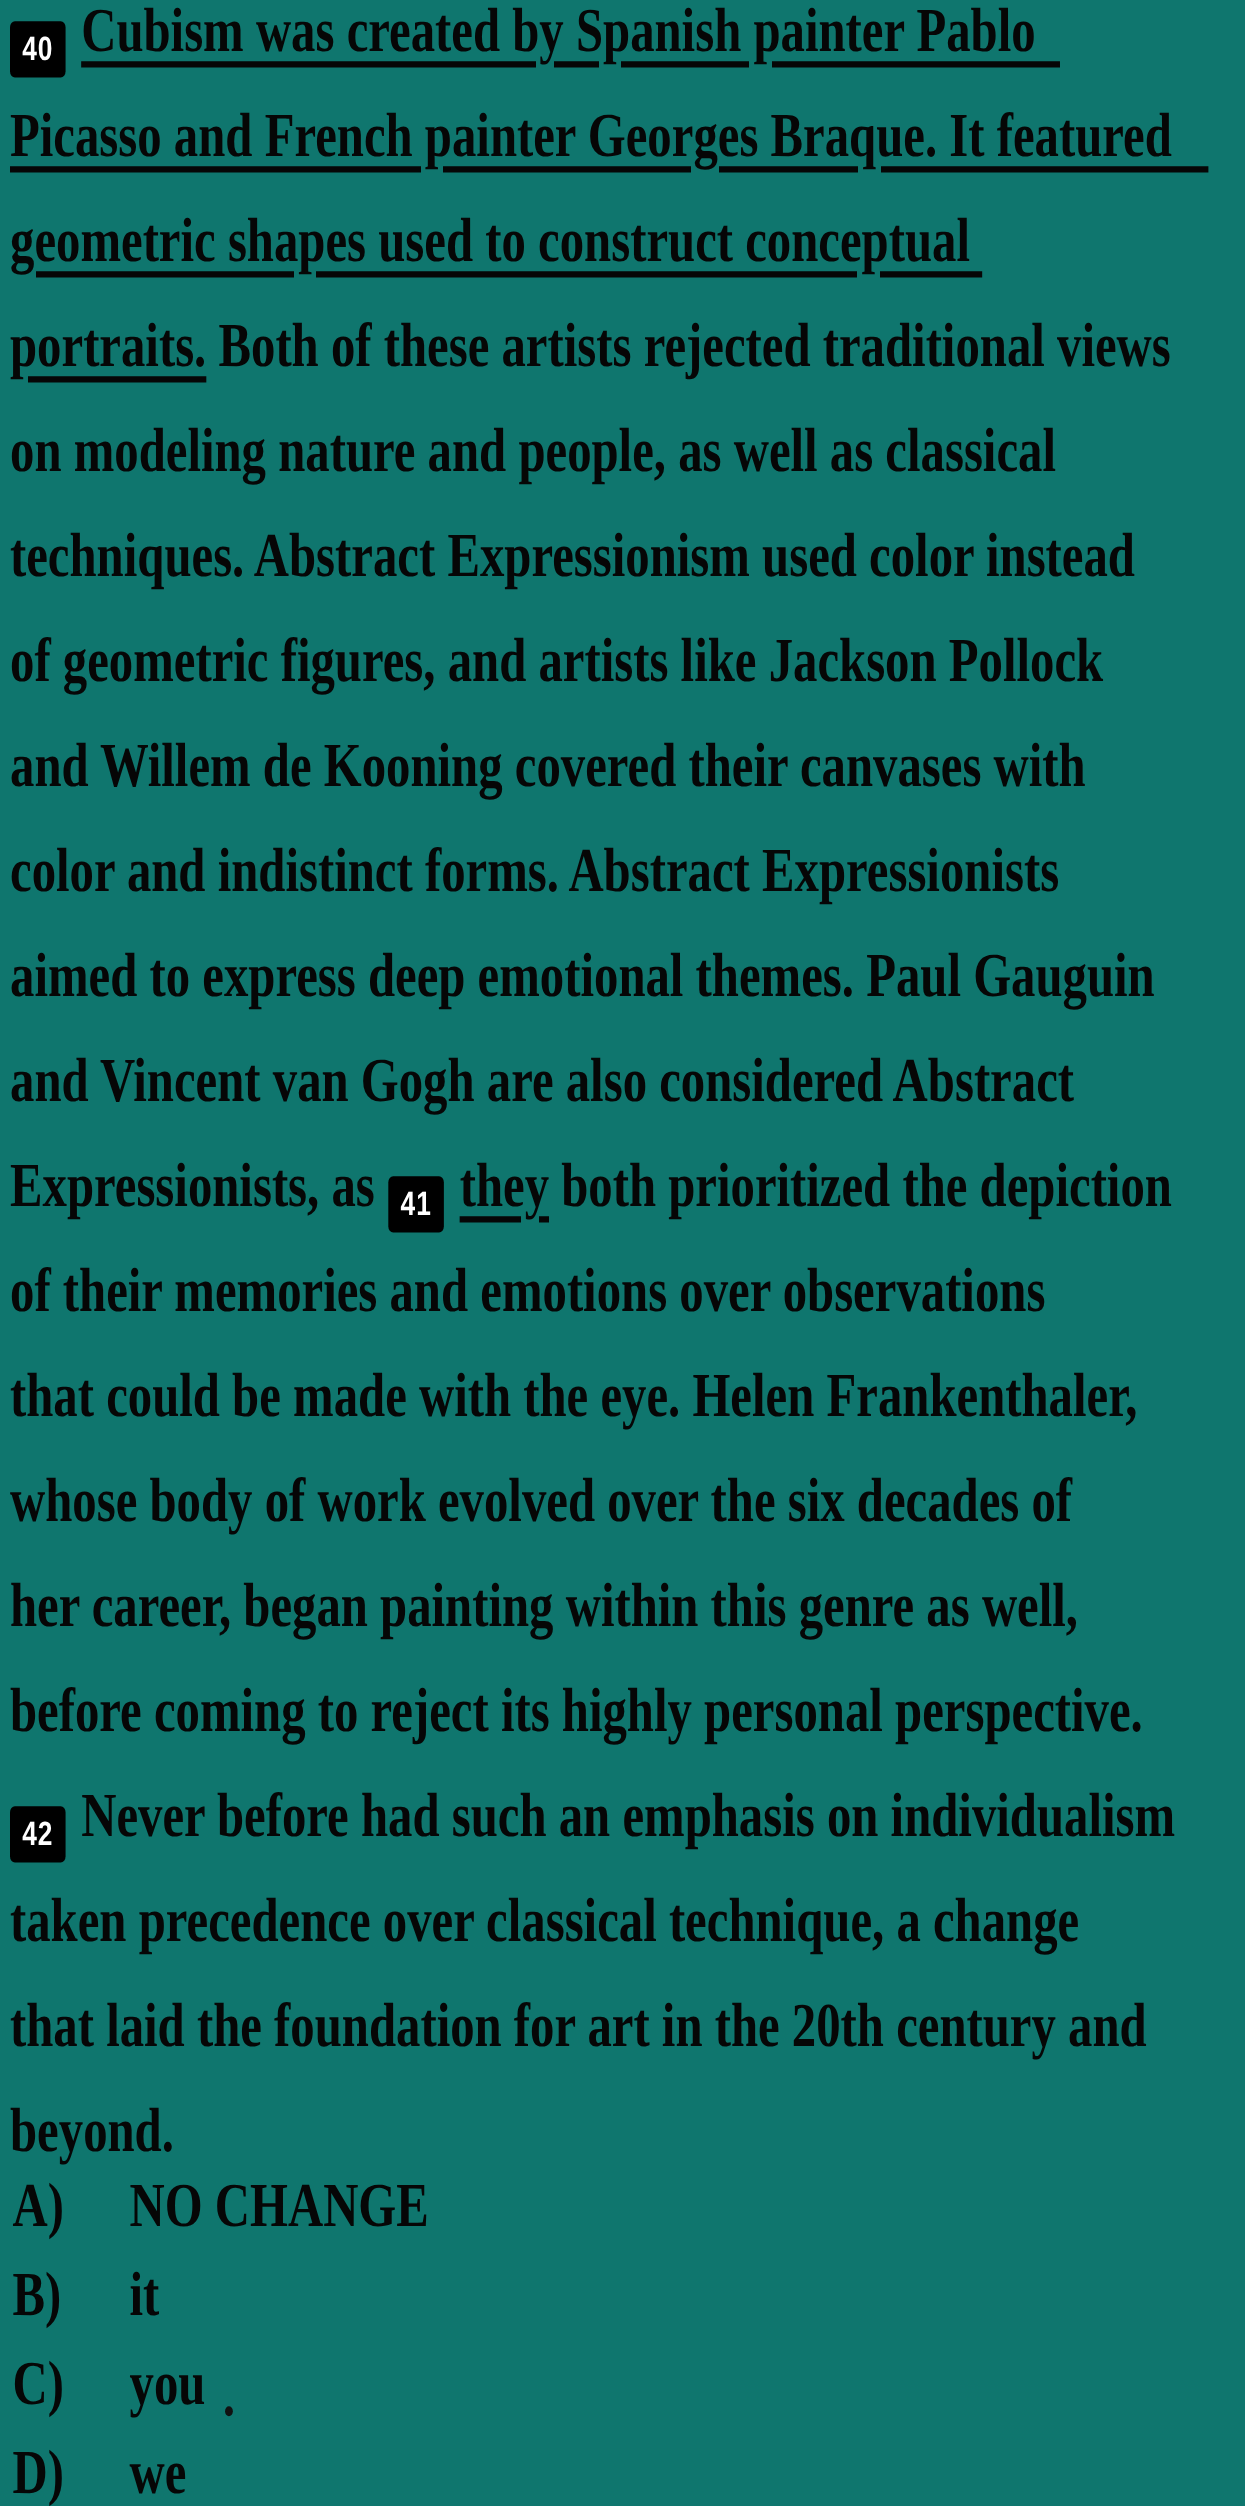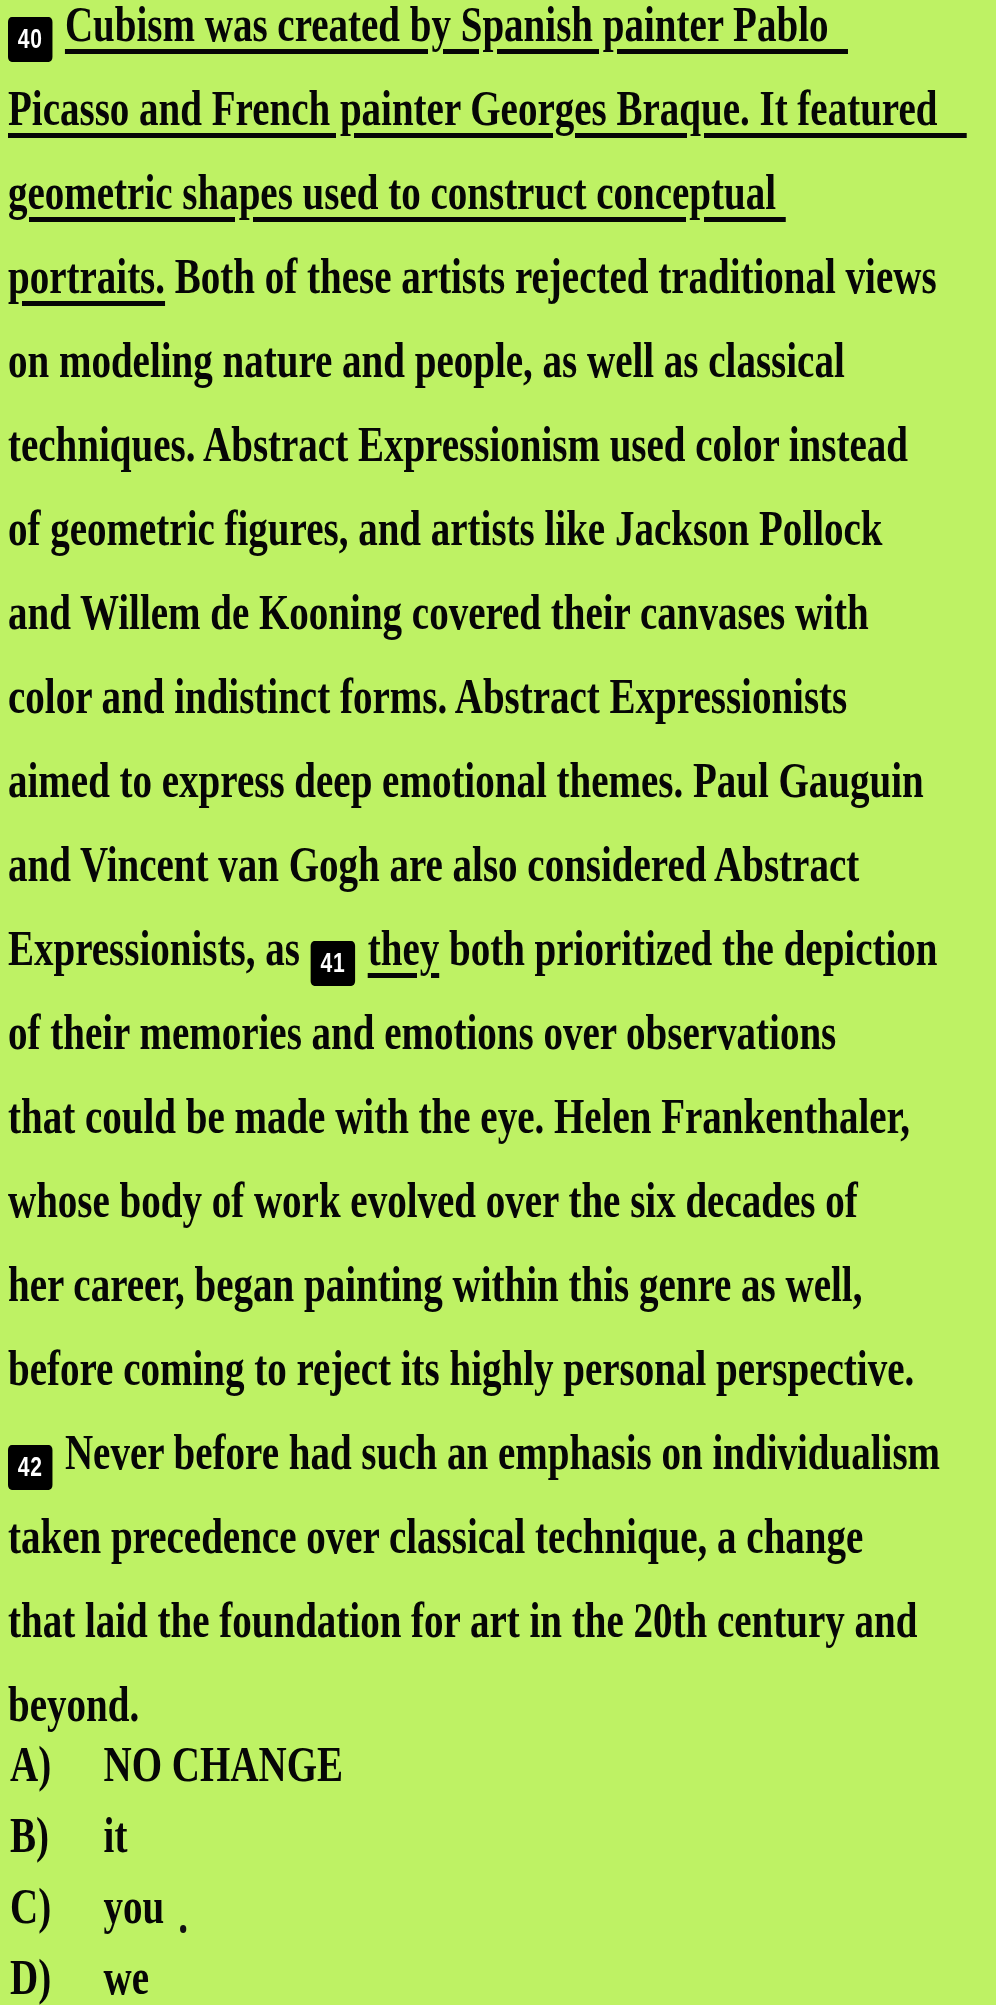--- a/index.html
+++ b/index.html
@@ -4,21 +4,21 @@
 <style>
   html, body {
     margin: 0;
     padding: 0;
     background: #ffffff;
   }
   .page {
     position: relative;
     width: 996px;
     height: 2005px;
-    background: #bef264;
+    background: #0f766e;
     overflow: hidden;
     color: #060606;
     font-family: "Liberation Serif", serif;
   }
   .passage {
     position: absolute;
     left: 8px;
     top: -18px;
     right: 0;
   }

